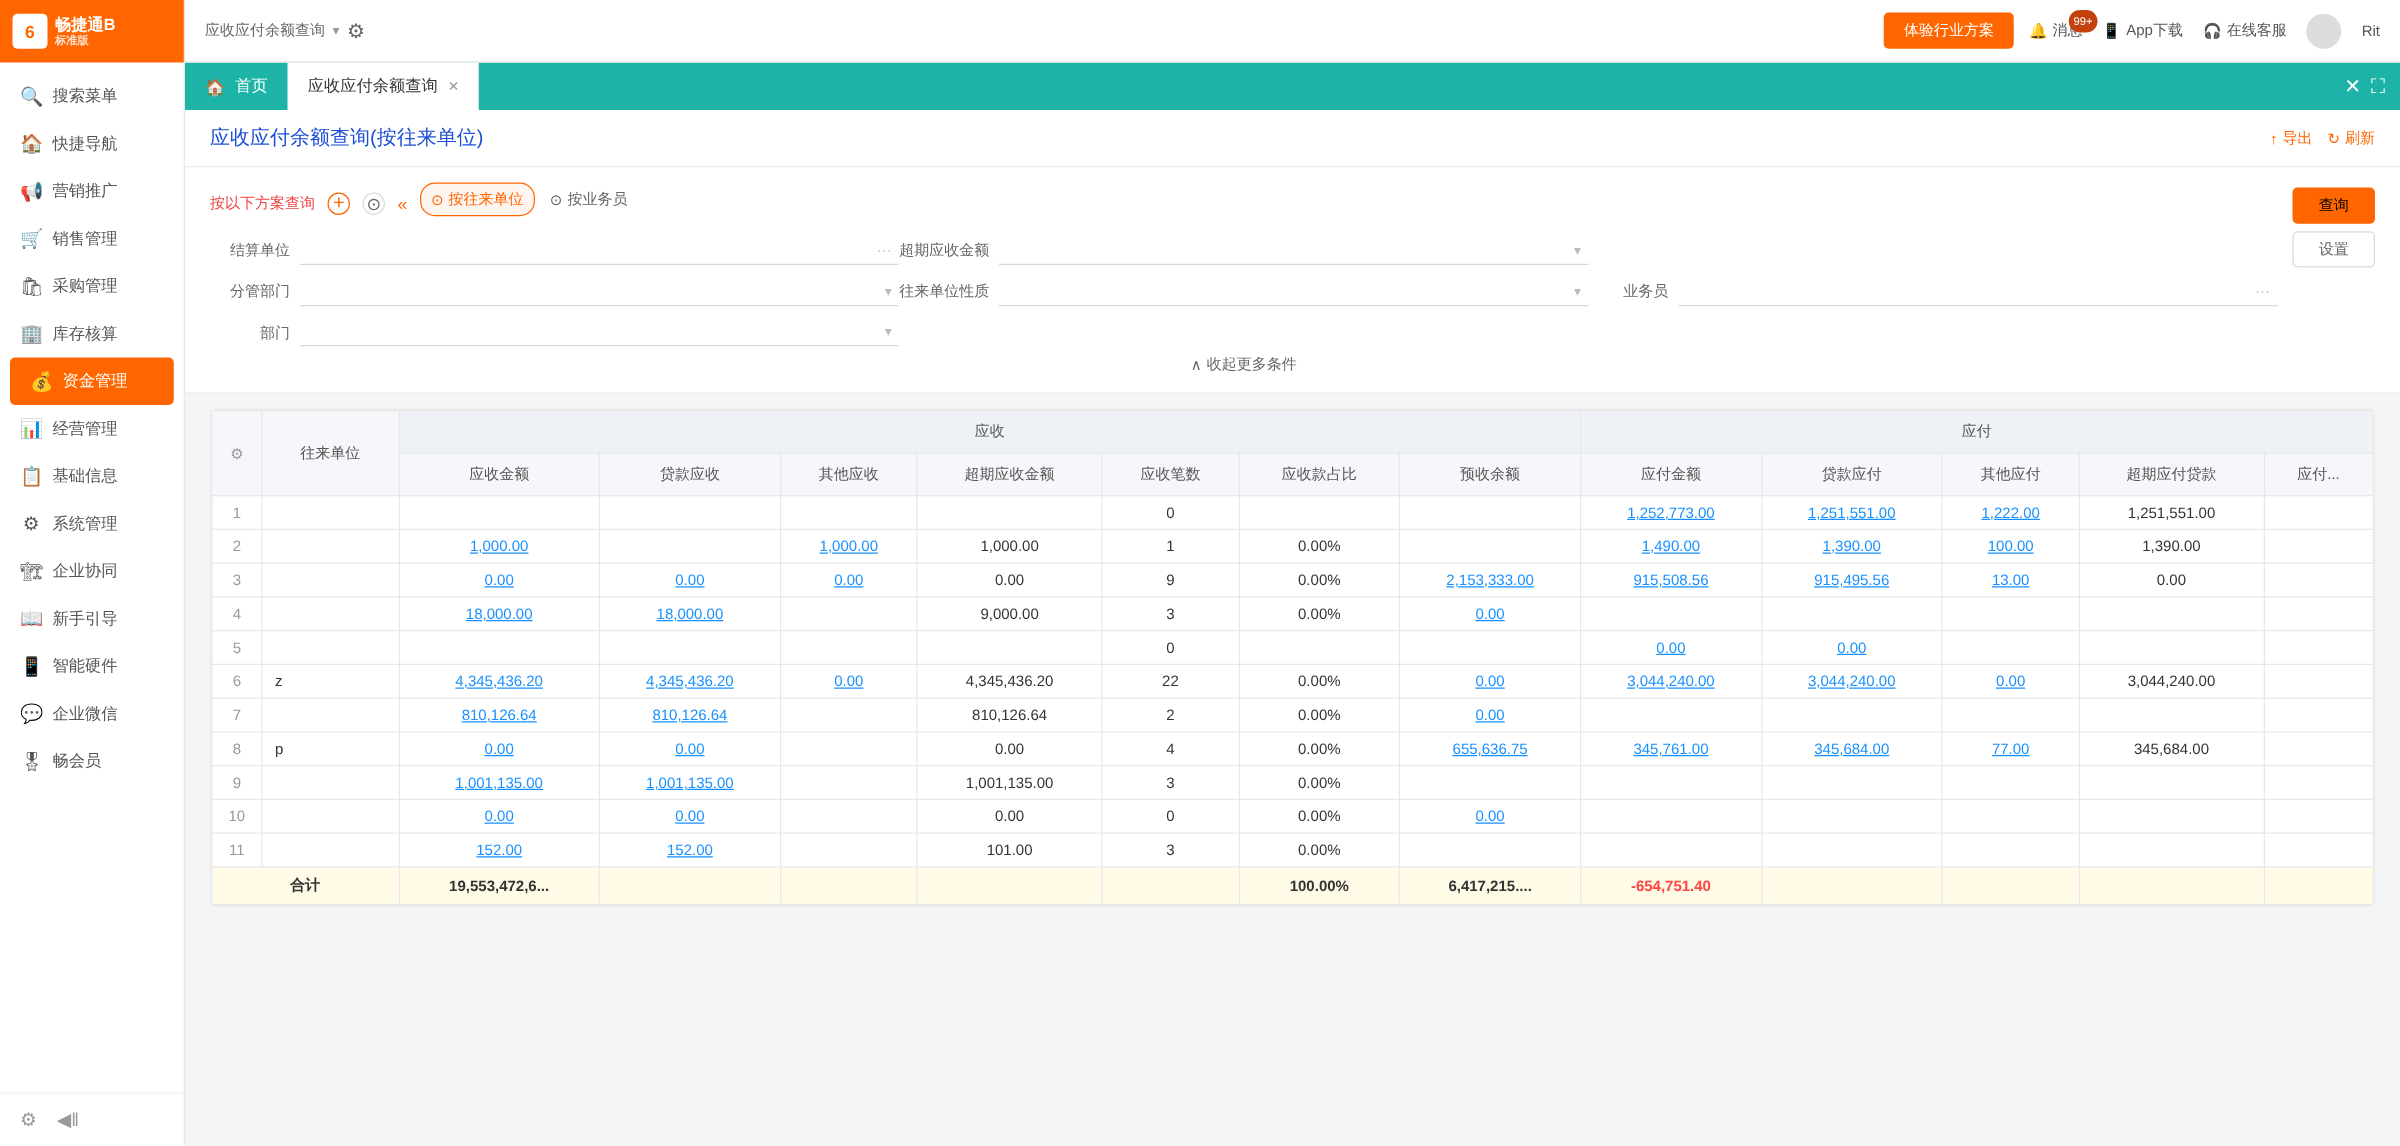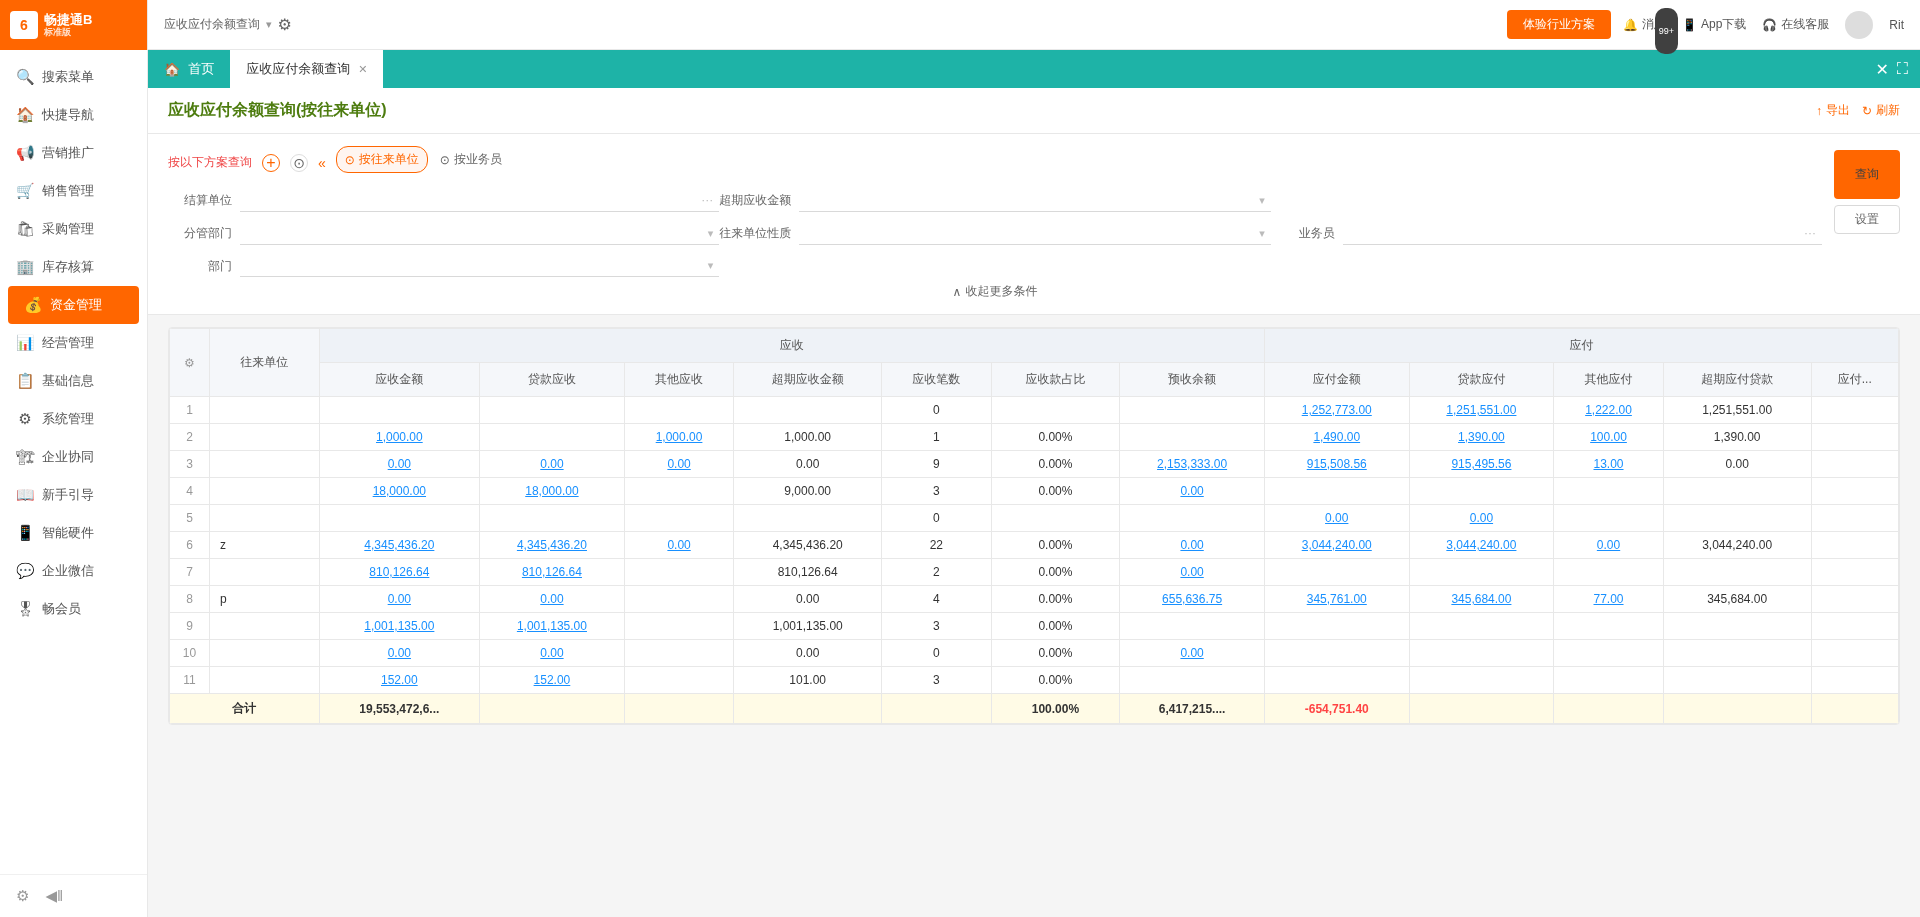--- a/index.html
+++ b/index.html
@@ -37,21 +37,21 @@
     .header-breadcrumb { display: flex; align-items: center; gap: 6px; flex: 1; }
     .header-breadcrumb-text { color: #666; font-size: 12px; }
     .header-chevron { color: #999; font-size: 11px; }
     .header-gear { color: #666; cursor: pointer; font-size: 16px; }
     .header-promo-btn {
       background: #ff6600; color: #fff; border: none; padding: 6px 16px;
       border-radius: 4px; cursor: pointer; font-size: 12px;
     }
     .header-right { display: flex; align-items: center; gap: 16px; }
     .header-notify { display: flex; align-items: center; gap: 4px; color: #555; font-size: 12px; cursor: pointer; position: relative; }
-    .notify-badge { background: #404040; color: #fff; border-radius: 10px; font-size: 9px; padding: 18px 4px; position: absolute; top: -8px; right: -12px; }
+    .notify-badge { background: #c2410c; color: #fff; border-radius: 10px; font-size: 9px; padding: 4px 4px; position: absolute; top: -8px; right: -12px; }
     .header-app-download { display: flex; align-items: center; gap: 4px; color: #555; font-size: 12px; cursor: pointer; }
     .header-online { display: flex; align-items: center; gap: 4px; color: #555; font-size: 12px; cursor: pointer; }
     .header-avatar { width: 28px; height: 28px; background: #ddd; border-radius: 50%; }
     .header-username { color: #555; font-size: 12px; cursor: pointer; }
 
     
     .tab-bar {
       position: fixed; left: 148px; top: 50px; right: 0; height: 38px;
       background: #1eb3a7; display: flex; align-items: stretch; z-index: 99;
     }
@@ -67,21 +67,21 @@
 
     
     .main-content {
       position: fixed; left: 148px; top: 88px; right: 0; bottom: 0;
       overflow-y: auto; background: #f5f5f5;
     }
     .page-header {
       background: #fff; padding: 12px 20px; display: flex; align-items: center;
       justify-content: space-between; border-bottom: 1px solid #e8e8e8;
     }
-    .page-title { font-size: 16px; font-weight: bold; color: #4d7c0f; }
+    .page-title { font-size: 16px; font-weight: normal; color: #1d4ed8; }
     .page-header-actions { display: flex; align-items: center; gap: 12px; }
     .btn-export { display: flex; align-items: center; gap: 4px; color: #ff6600; cursor: pointer; font-size: 12px; }
     .btn-refresh { display: flex; align-items: center; gap: 4px; color: #ff6600; cursor: pointer; font-size: 12px; }
 
     
     .filter-area {
       background: #fff; padding: 12px 20px 8px; border-bottom: 1px solid #e8e8e8;
     }
     .filter-label { font-size: 12px; color: #ef4444; }
     .filter-add-btn { color: #ff6600; cursor: pointer; font-size: 16px; border: 1px solid #ff6600; border-radius: 50%; width: 18px; height: 18px; display: flex; align-items: center; justify-content: center; }
@@ -99,21 +99,21 @@
     .filter-dropdown-arrow { color: #bbb; font-size: 11px; }
 
     .filter-view-options { display: flex; align-items: center; gap: 4px; margin-bottom: 6px; }
     .view-option {
       display: flex; align-items: center; gap: 4px; padding: 4px 8px;
       cursor: pointer; font-size: 12px; border-radius: 12px; color: #666;
     }
     .view-option.active { background: #fff5f0; color: #ff6600; border: 1px solid #ff6600; }
     .collapse-more { text-align: center; padding: 6px; color: #666; font-size: 12px; cursor: pointer; display: flex; align-items: center; justify-content: center; gap: 4px; }
     .btn-query {
-      background: #ff6600; color: #404040; border: none; padding: 16px 20px;
+      background: #ff6600; color: #000000; border: none; padding: 6px 20px;
       border-radius: 4px; cursor: pointer; font-size: 12px;
     }
     .btn-set {
       background: #fff; color: #666; border: 1px solid #d9d9d9; padding: 5px 20px;
       border-radius: 4px; cursor: pointer; font-size: 12px;
     }
 
     
     .table-area { padding: 12px 20px; }
     .table-container { background: #fff; border-radius: 4px; overflow: hidden; border: 1px solid #e8e8e8; }

